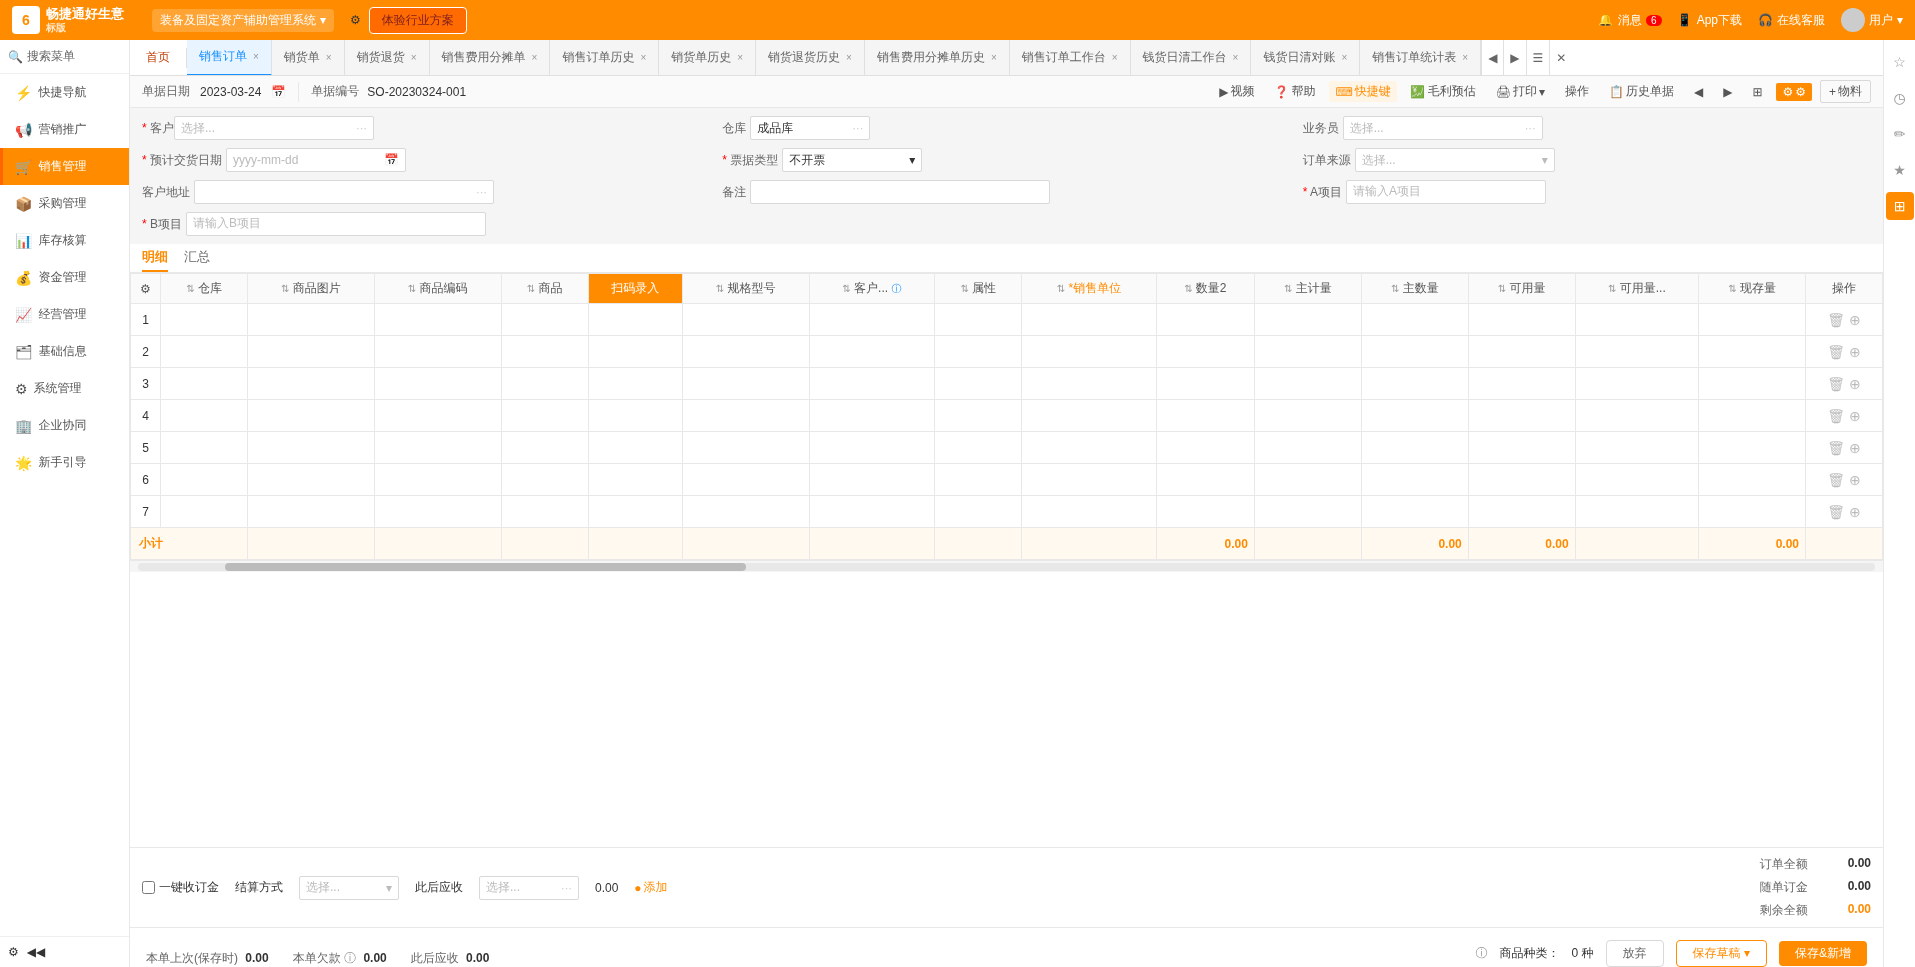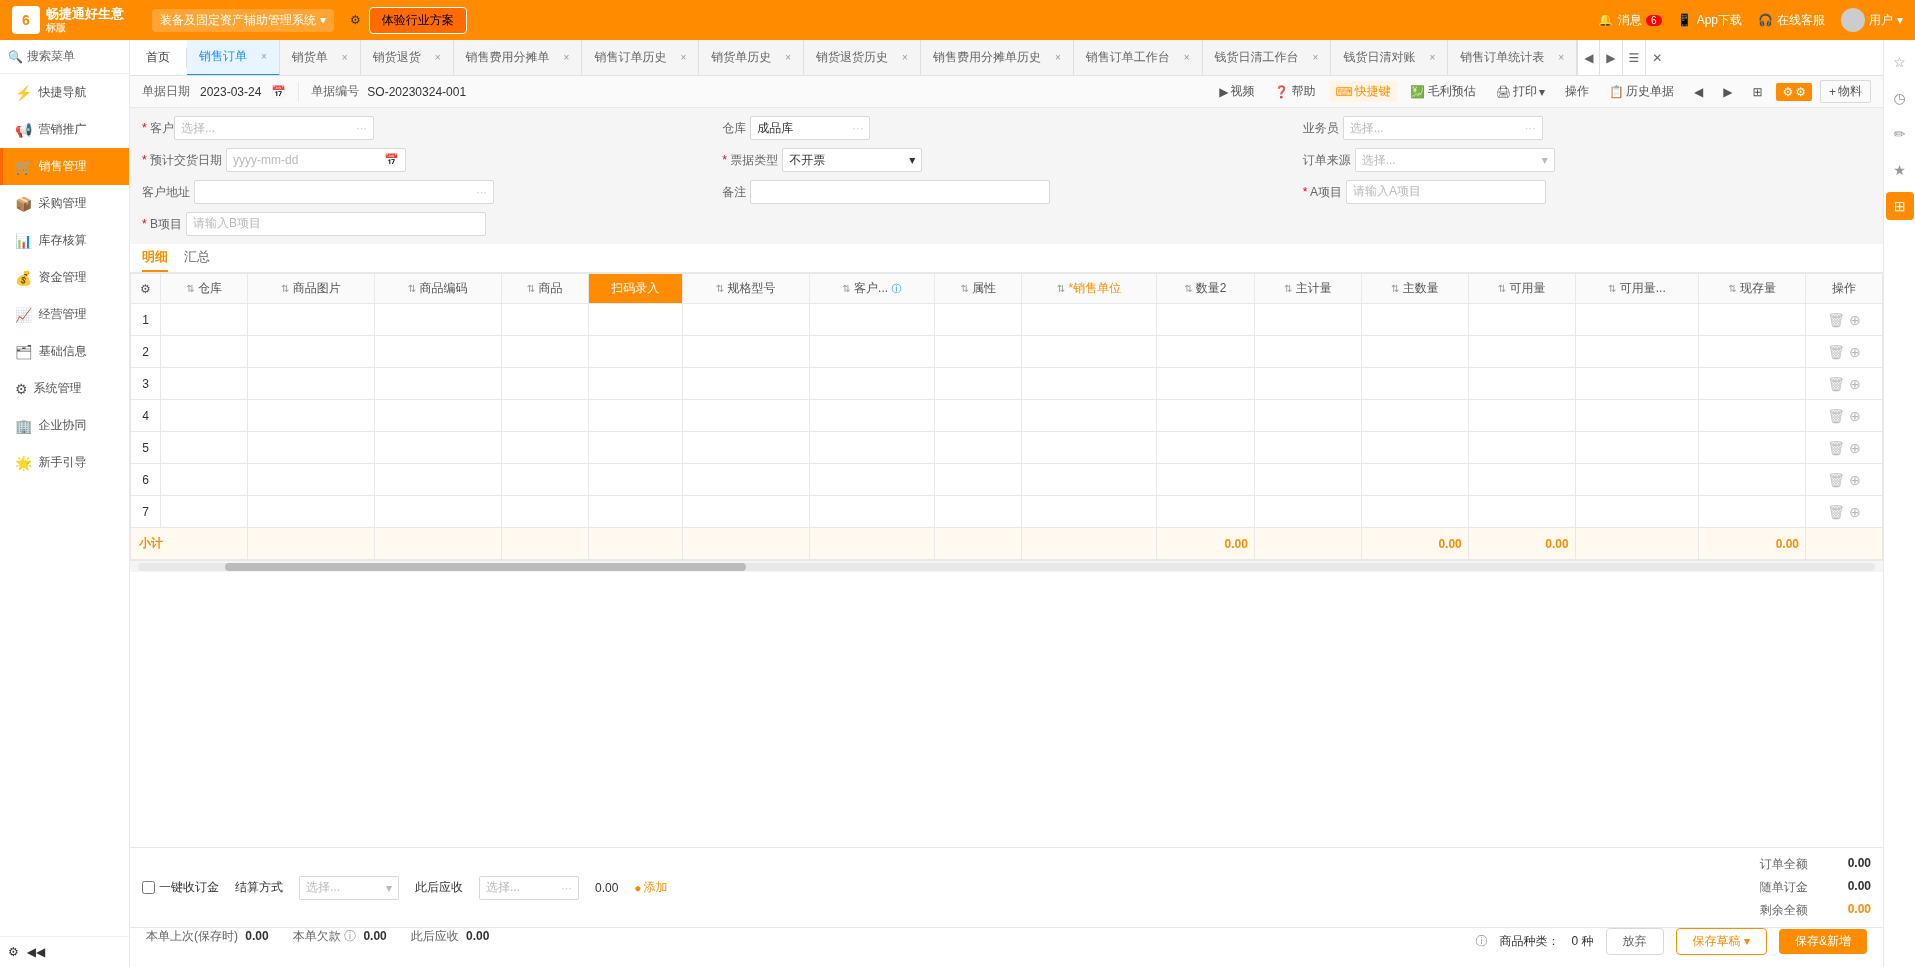--- a/index.html
+++ b/index.html
@@ -7,40 +7,40 @@
     
     
     .top-bar { height: 40px; background: #ff8c00; display: flex; align-items: center; justify-content: space-between; padding: 0 12px; }
     .top-bar-left { display: flex; align-items: center; gap: 8px; }
     .logo-area { display: flex; align-items: center; gap: 6px; }
     .logo-icon { width: 28px; height: 28px; background: white; border-radius: 4px; display: flex; align-items: center; justify-content: center; color: #ff8c00; font-weight: bold; font-size: 14px; }
     .logo-text { color: white; font-size: 13px; font-weight: bold; line-height: 1.2; }
     .system-selector { display: flex; align-items: center; gap: 4px; background: rgba(255,255,255,0.2); border-radius: 4px; padding: 3px 8px; cursor: pointer; color: white; font-size: 12px; margin-left: 20px; }
     .top-bar-right { display: flex; align-items: center; gap: 16px; color: white; font-size: 12px; }
     .top-bar-btn { display: flex; align-items: center; gap: 4px; cursor: pointer; color: white; }
-    .orange-btn { background: #ff6b00; border: 1px solid white; color: #000000; padding: 4px 12px; border-radius: 4px; cursor: pointer; font-size: 12px; }
+    .orange-btn { background: #ff6b00; border: 1px solid white; color: #7f1d1d; padding: 4px 12px; border-radius: 4px; cursor: pointer; font-size: 12px; }
     .user-area { display: flex; align-items: center; gap: 4px; cursor: pointer; }
     .user-avatar { width: 24px; height: 24px; background: #ccc; border-radius: 50%; }
     .badge { background: red; color: white; border-radius: 8px; padding: 0 4px; font-size: 10px; min-width: 16px; text-align: center; }
 
     
     .main-layout { display: flex; height: calc(967px - 40px); }
     
     
     .sidebar { width: 130px; background: #fff; border-right: 1px solid #e8e8e8; display: flex; flex-direction: column; }
     .sidebar-search { padding: 8px; border-bottom: 1px solid #f0f0f0; display: flex; align-items: center; gap: 4px; cursor: pointer; color: #666; font-size: 12px; }
     .sidebar-nav-item { padding: 10px 12px; display: flex; align-items: center; gap: 6px; cursor: pointer; color: #555; font-size: 12px; border-left: 3px solid transparent; }
     .sidebar-nav-item.active { background: #ff8c00; color: white; border-left-color: #ff6600; }
     .sidebar-nav-icon { font-size: 14px; }
     .sidebar-bottom { margin-top: auto; padding: 8px; display: flex; align-items: center; gap: 8px; border-top: 1px solid #f0f0f0; }
     
     
     .tab-bar { height: 36px; background: #fff; border-bottom: 1px solid #e0e0e0; display: flex; align-items: center; overflow: hidden; }
-    .tab-home { padding: 0 16px; height: 20px; display: flex; align-items: center; background: white; color: #404040; font-size: 12px; cursor: pointer; border-right: 1px solid #e0e0e0; }
-    .tab-item { padding: 0 12px; height: 36px; display: flex; align-items: center; gap: 12px; background: #f5f5f5; color: #666; font-size: 12px; cursor: pointer; border-right: 1px solid #e0e0e0; white-space: nowrap; }
+    .tab-home { padding: 0 16px; height: 20px; display: flex; align-items: center; background: white; color: #c2410c; font-size: 12px; cursor: pointer; border-right: 1px solid #e0e0e0; }
+    .tab-item { padding: 0 12px; height: 36px; display: flex; align-items: center; gap: 4px; background: #f5f5f5; color: #666; font-size: 12px; cursor: pointer; border-right: 1px solid #e0e0e0; white-space: nowrap; }
     .tab-item.active { background: #e8f4ff; color: #1890ff; border-bottom: 2px solid #1890ff; }
     .tab-close { color: #999; font-size: 10px; margin-left: 2px; }
     .tab-nav-btn { padding: 0 6px; height: 36px; display: flex; align-items: center; cursor: pointer; color: #666; border-left: 1px solid #e0e0e0; }
     
     
     .toolbar { height: 32px; display: flex; align-items: center; justify-content: space-between; padding: 0 12px; background: #fafafa; border-bottom: 1px solid #e8e8e8; }
     .toolbar-left { display: flex; align-items: center; gap: 12px; font-size: 12px; color: #666; }
     .toolbar-right { display: flex; align-items: center; gap: 8px; font-size: 12px; color: #666; }
     .toolbar-btn { display: flex; align-items: center; gap: 2px; cursor: pointer; color: #555; padding: 2px 6px; }
     
@@ -56,21 +56,21 @@
     .sort-icon { color: #999; font-size: 10px; }
     
     
     .bottom-form { padding: 6px 12px; background: white; border-top: 1px solid #e8e8e8; display: flex; align-items: center; gap: 16px; }
     .checkbox-area { display: flex; gap: 4px; }
     .summary-row { display: flex; justify-content: space-between; gap: 40px; padding: 2px 0; }
     .summary-label { color: #666; }
     .summary-val { color: #333; font-weight: bold; }
     
     
-    .footer-bar { height: 40px; background: white; border-top: 1px solid #e8e8e8; display: flex; align-items: flex-start; justify-content: space-between; padding: 0 16px; }
+    .footer-bar { height: 40px; background: white; border-top: 1px solid #e8e8e8; display: flex; align-items: flex-end; justify-content: space-between; padding: 0 16px; }
     .footer-left { display: flex; gap: 24px; font-size: 12px; color: #666; }
     .footer-right { display: flex; align-items: center; gap: 12px; }
     .btn-discard { border: 1px solid #d9d9d9; background: white; color: #666; padding: 4px 16px; border-radius: 4px; cursor: pointer; font-size: 12px; }
     .btn-save-draft { border: 1px solid #ff8c00; background: white; color: #ff8c00; padding: 4px 16px; border-radius: 4px; cursor: pointer; font-size: 12px; }
     .btn-save-new { background: #ff8c00; color: white; padding: 4px 16px; border-radius: 4px; cursor: pointer; font-size: 12px; border: none; }
     
     
     .right-panel { width: 32px; background: white; border-left: 1px solid #e8e8e8; display: flex; flex-direction: column; align-items: center; padding: 8px 0; gap: 8px; }
     .right-icon { width: 28px; height: 28px; display: flex; align-items: center; justify-content: center; cursor: pointer; color: #999; font-size: 14px; border-radius: 4px; }
     .right-icon.active { background: #ff8c00; color: white; }

